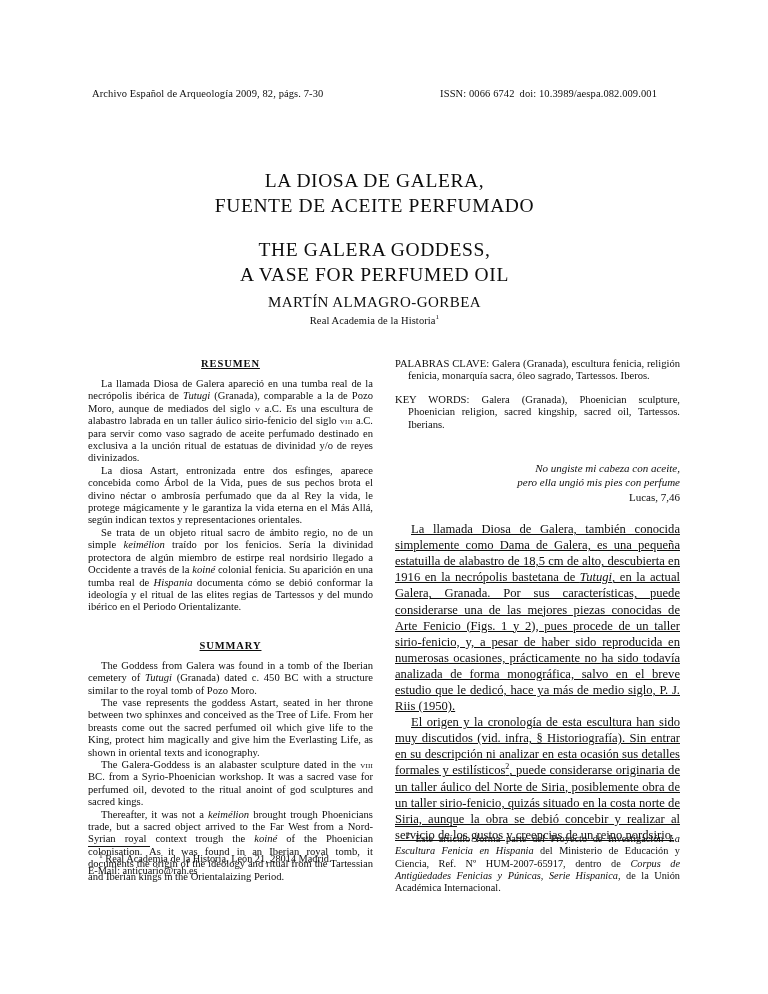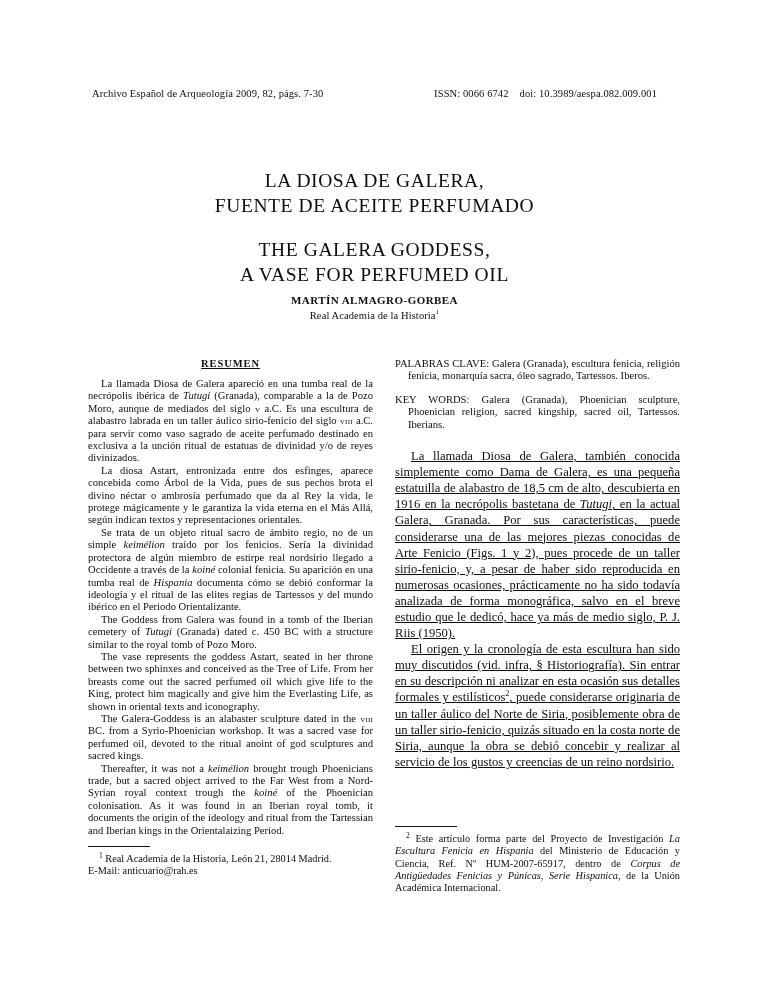--- a/index.html
+++ b/index.html
@@ -29,21 +29,21 @@
     top: 88px;
     left: 92px;
     right: 88px;
     display: flex;
     justify-content: space-between;
     font-size: 10.5px;
     letter-spacing: 0.1px;
   }
   .rh-right {
     display: flex;
-    gap: 11px;
+    gap: 5px;
     padding-right: 4px;
   }
 
   
   .titleblock {
     position: absolute;
     top: 168px;
     left: 88px;
     right: 88px;
     text-align: center;
@@ -61,22 +61,22 @@
 
   
   .authorblock {
     position: absolute;
     top: 294px;
     left: 88px;
     right: 88px;
     text-align: center;
   }
   .author-name {
-    font-size: 11px;
-    font-weight: bold;
+    font-size: 15px;
+    font-weight: normal;
     letter-spacing: 0.45px;
   }
   .author-aff {
     font-size: 10.5px;
     margin-top: 2px;
     letter-spacing: 0.1px;
   }
   .author-aff sup { font-size: 7px; }
 
   
@@ -217,38 +217,44 @@
       <div class="sec-head">RESUMEN</div>
 
       <div class="abs">
         <p><span>La llamada Diosa de Galera apareció en una tumba real de la necrópolis ibérica de </span><i>Tutugi</i><span> (Granada), comparable a la de Pozo Moro, aunque de mediados del siglo </span><span class="sc">v</span><span> a.C. Es una escultura de alabastro labrada en un taller áulico sirio-fenicio del siglo </span><span class="sc">viii</span><span> a.C. para servir como vaso sagrado de aceite perfumado destinado en exclusiva a la unción ritual de estatuas de divinidad y/o de reyes divinizados.</span></p>
 
         <p>La diosa Astart, entronizada entre dos esfinges, aparece concebida como Árbol de la Vida, pues de sus pechos brota el divino néctar o ambrosía perfumado que da al Rey la vida, le protege mágicamente y le garantiza la vida eterna en el Más Allá, según indican textos y representaciones orientales.</p>
 
         <p><span>Se trata de un objeto ritual sacro de ámbito regio, no de un simple </span><i>keimélion</i><span> traído por los fenicios. Sería la divinidad protectora de algún miembro de estirpe real nordsirio llegado a Occidente a través de la </span><i>koiné</i><span> colonial fenicia. Su aparición en una tumba real de </span><i>Hispania</i><span> documenta cómo se debió conformar la ideología y el ritual de las elites regias de Tartessos y del mundo ibérico en el Periodo Orientalizante.</span></p>
       </div>
 
+      <div class="sec-head second">SUMMARY</div>
 
       <div class="abs">
         <p><span>The Goddess from Galera was found in a tomb of the Iberian cemetery of </span><i>Tutugi</i><span> (Granada) dated c. 450 BC with a structure similar to the royal tomb of Pozo Moro.</span></p>
 
         <p>The vase represents the goddess Astart, seated in her throne between two sphinxes and conceived as the Tree of Life. From her breasts come out the sacred perfumed oil which give life to the King, protect him magically and give him the Everlasting Life, as shown in oriental texts and iconography.</p>
 
         <p><span>The Galera-Goddess is an alabaster sculpture dated in the </span><span class="sc">viii</span><span> BC. from a Syrio-Phoenician workshop. It was a sacred vase for perfumed oil, devoted to the ritual anoint of god sculptures and sacred kings.</span></p>
 
         <p><span>Thereafter, it was not a </span><i>keimélion</i><span> brought trough Phoenicians trade, but a sacred object arrived to the Far West from a Nord-Syrian royal context trough the </span><i>koiné</i><span> of the Phoenician colonisation. As it was found in an Iberian royal tomb, it documents the origin of the ideology and ritual from the Tartessian and Iberian kings in the Orientalaizing Period.</span></p>
       </div>
     </div>
 
     <div class="col col-right">
 
       <div class="kw"><span>PALABRAS CLAVE:</span><span> Galera (Granada), escultura fenicia, religión fenicia, monarquía sacra, óleo sagrado, Tartessos. Iberos.</span></div>
 
       <div class="kw"><span>KEY WORDS:</span><span> Galera (Granada), Phoenician sculpture, Phoenician religion, sacred kingship, sacred oil, Tartessos. Iberians.</span></div>
 
+      <div class="epigraph">
+        <div>No ungiste mi cabeza con aceite,</div>
+        <div>pero ella ungió mis pies con perfume</div>
+        <span class="src">Lucas, 7,46</span>
+      </div>
 
       <div class="body-text">
         <p><span>La llamada Diosa de Galera, también conocida simplemente como Dama de Galera, es una pequeña estatuilla de alabastro de 18,5 cm de alto, descubierta en 1916 en la necrópolis bastetana de </span><i>Tutugi</i><span>, en la actual Galera, Granada. Por sus características, puede considerarse una de las mejores piezas conocidas de Arte Fenicio (Figs. 1 y 2), pues procede de un taller sirio-fenicio, y, a pesar de haber sido reproducida en numerosas ocasiones, prácticamente no ha sido todavía analizada de forma monográfica, salvo en el breve estudio que le dedicó, hace ya más de medio siglo, P. J. Riis (1950).</span></p>
 
         <p><span>El origen y la cronología de esta escultura han sido muy discutidos (vid. infra, § Historiografía). Sin entrar en su descripción ni analizar en esta ocasión sus detalles formales y estilísticos</span><sup>2</sup><span>, puede considerarse originaria de un taller áulico del Norte de Siria, posiblemente obra de un taller sirio-fenicio, quizás situado en la costa norte de Siria, aunque  la obra se debió concebir y realizar al servicio de los gustos y creencias de un reino nordsirio.</span></p>
       </div>
     </div>
   </div>
 
   <div class="footnote fn-left">

